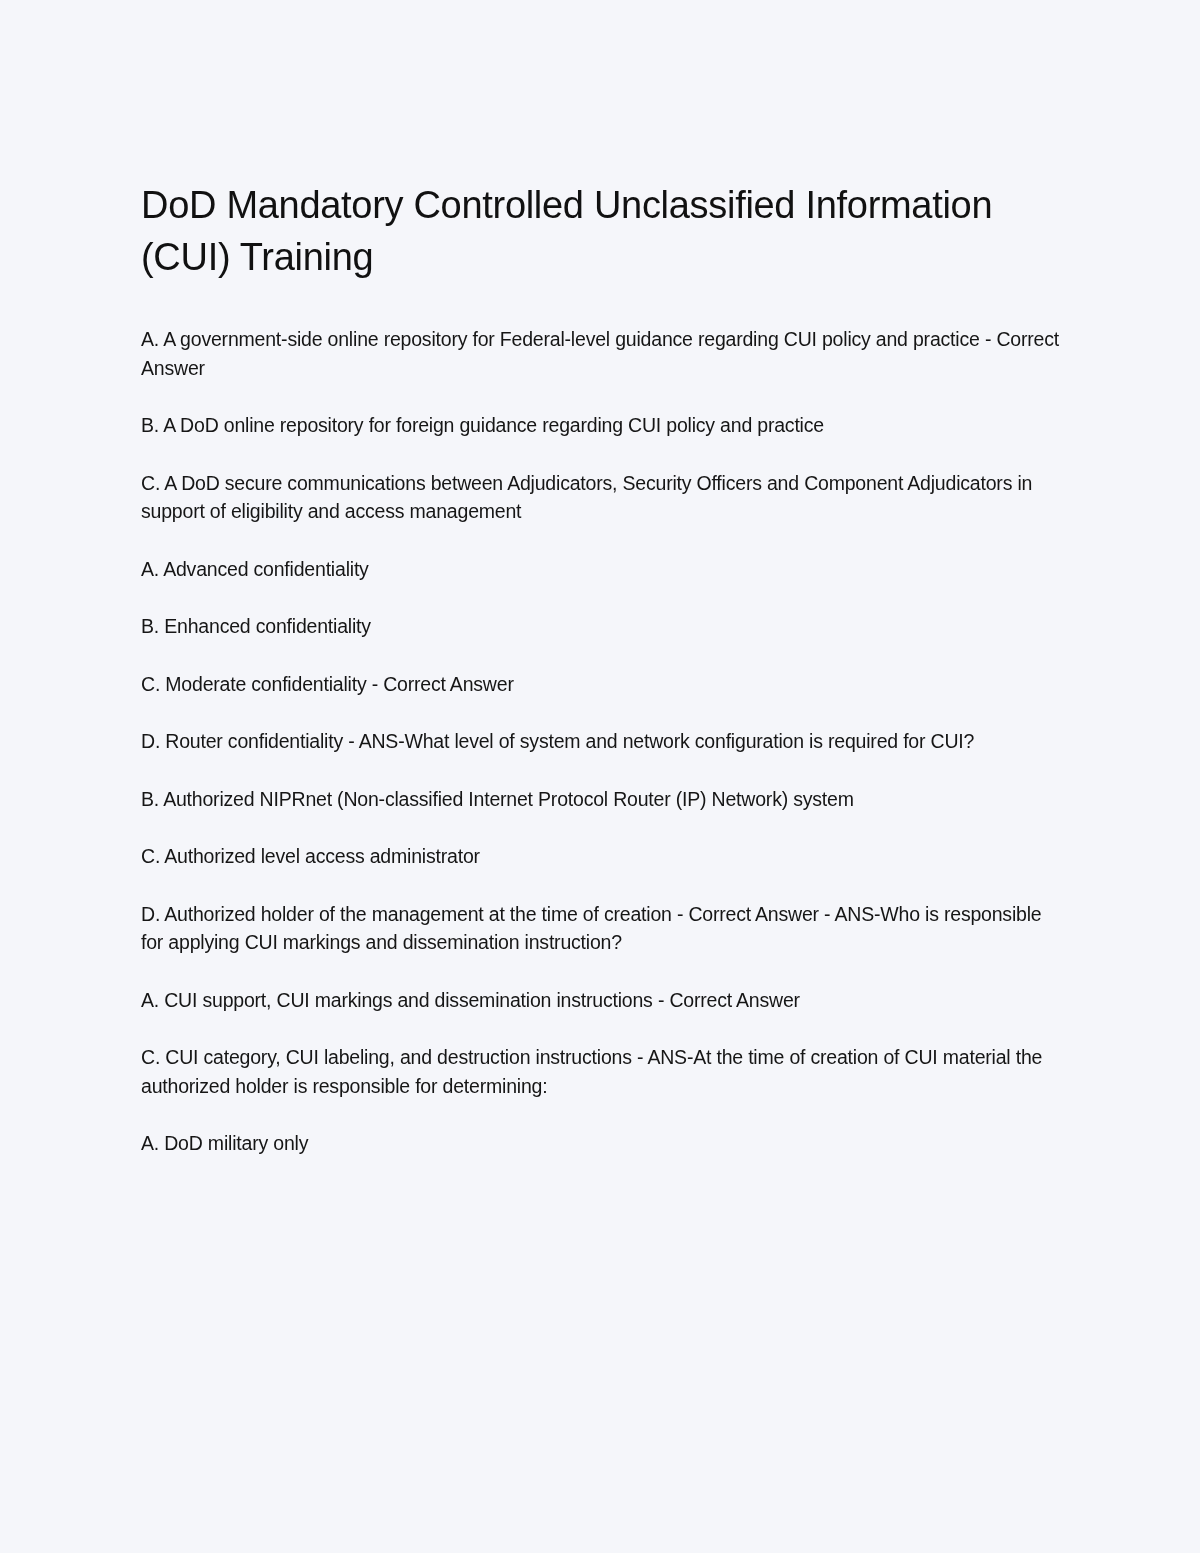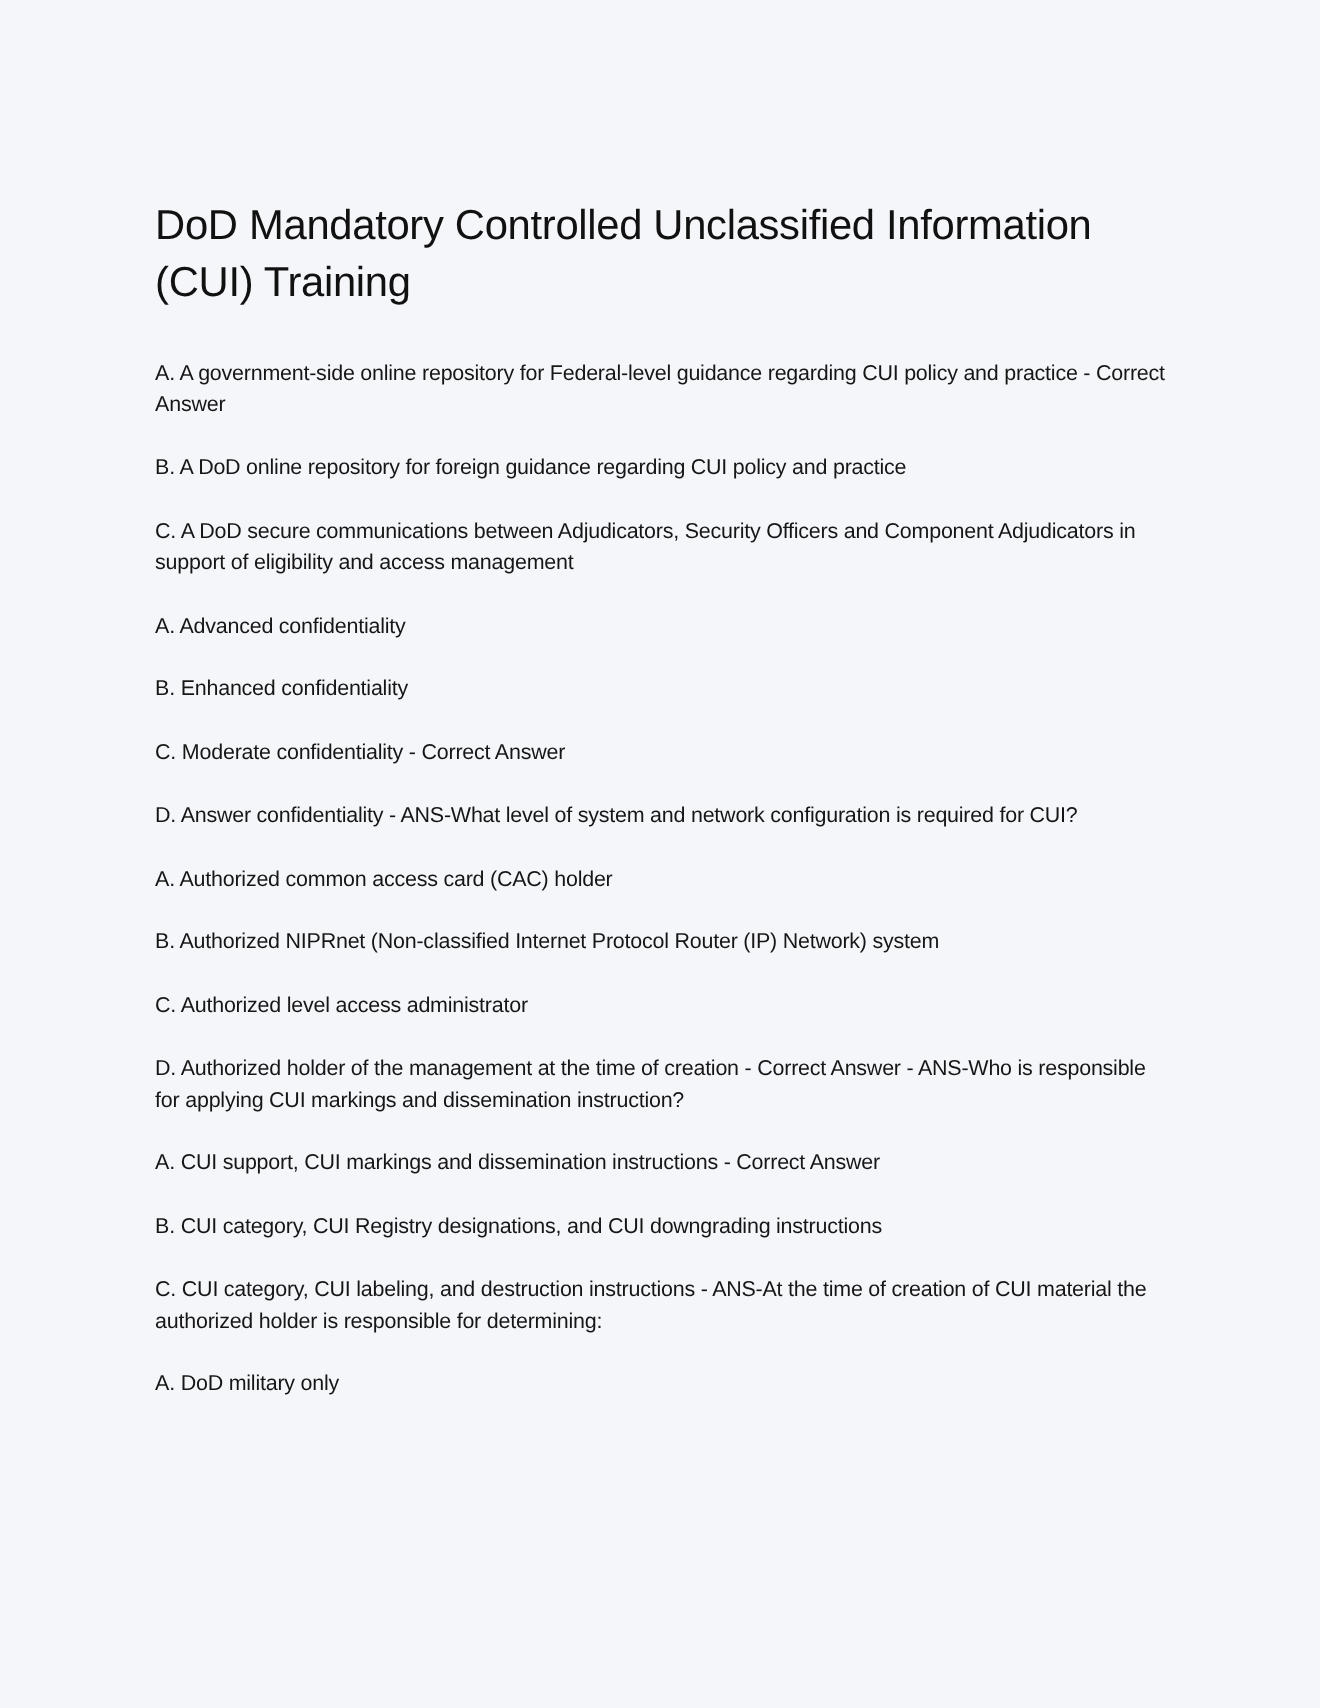--- a/index.html
+++ b/index.html
@@ -50,24 +50,22 @@
 <div class="page">
   <div class="content">
     <h1 class="doc-title">DoD Mandatory Controlled Unclassified Information (CUI) Training</h1>
     <div class="body-text">
       <p class="para">A. A government-side online repository for Federal-level guidance regarding CUI policy and practice - Correct Answer</p>
       <p class="para">B. A DoD online repository for foreign guidance regarding CUI policy and practice</p>
       <p class="para">C. A DoD secure communications between Adjudicators, Security Officers and Component Adjudicators in support of eligibility and access management</p>
       <p class="para">A. Advanced confidentiality</p>
       <p class="para">B. Enhanced confidentiality</p>
       <p class="para">C. Moderate confidentiality - Correct Answer</p>
-      <p class="para">D. Answer confidentiality - ANS-What level of system and network configuration is required for CUI?</p>
-      <p class="para">A. Authorized common access card (CAC) holder</p>
+      <p class="para">D. Router confidentiality - ANS-What level of system and network configuration is required for CUI?</p>
       <p class="para">B. Authorized NIPRnet (Non-classified Internet Protocol Router (IP) Network) system</p>
       <p class="para">C. Authorized level access administrator</p>
       <p class="para">D. Authorized holder of the management at the time of creation - Correct Answer - ANS-Who is responsible for applying CUI markings and dissemination instruction?</p>
       <p class="para">A. CUI support, CUI markings and dissemination instructions - Correct Answer</p>
-      <p class="para">B. CUI category, CUI Registry designations, and CUI downgrading instructions</p>
       <p class="para">C. CUI category, CUI labeling, and destruction instructions - ANS-At the time of creation of CUI material the authorized holder is responsible for determining:</p>
       <p class="para">A. DoD military only</p>
     </div>
   </div>
 </div>
 
 </body></html>

